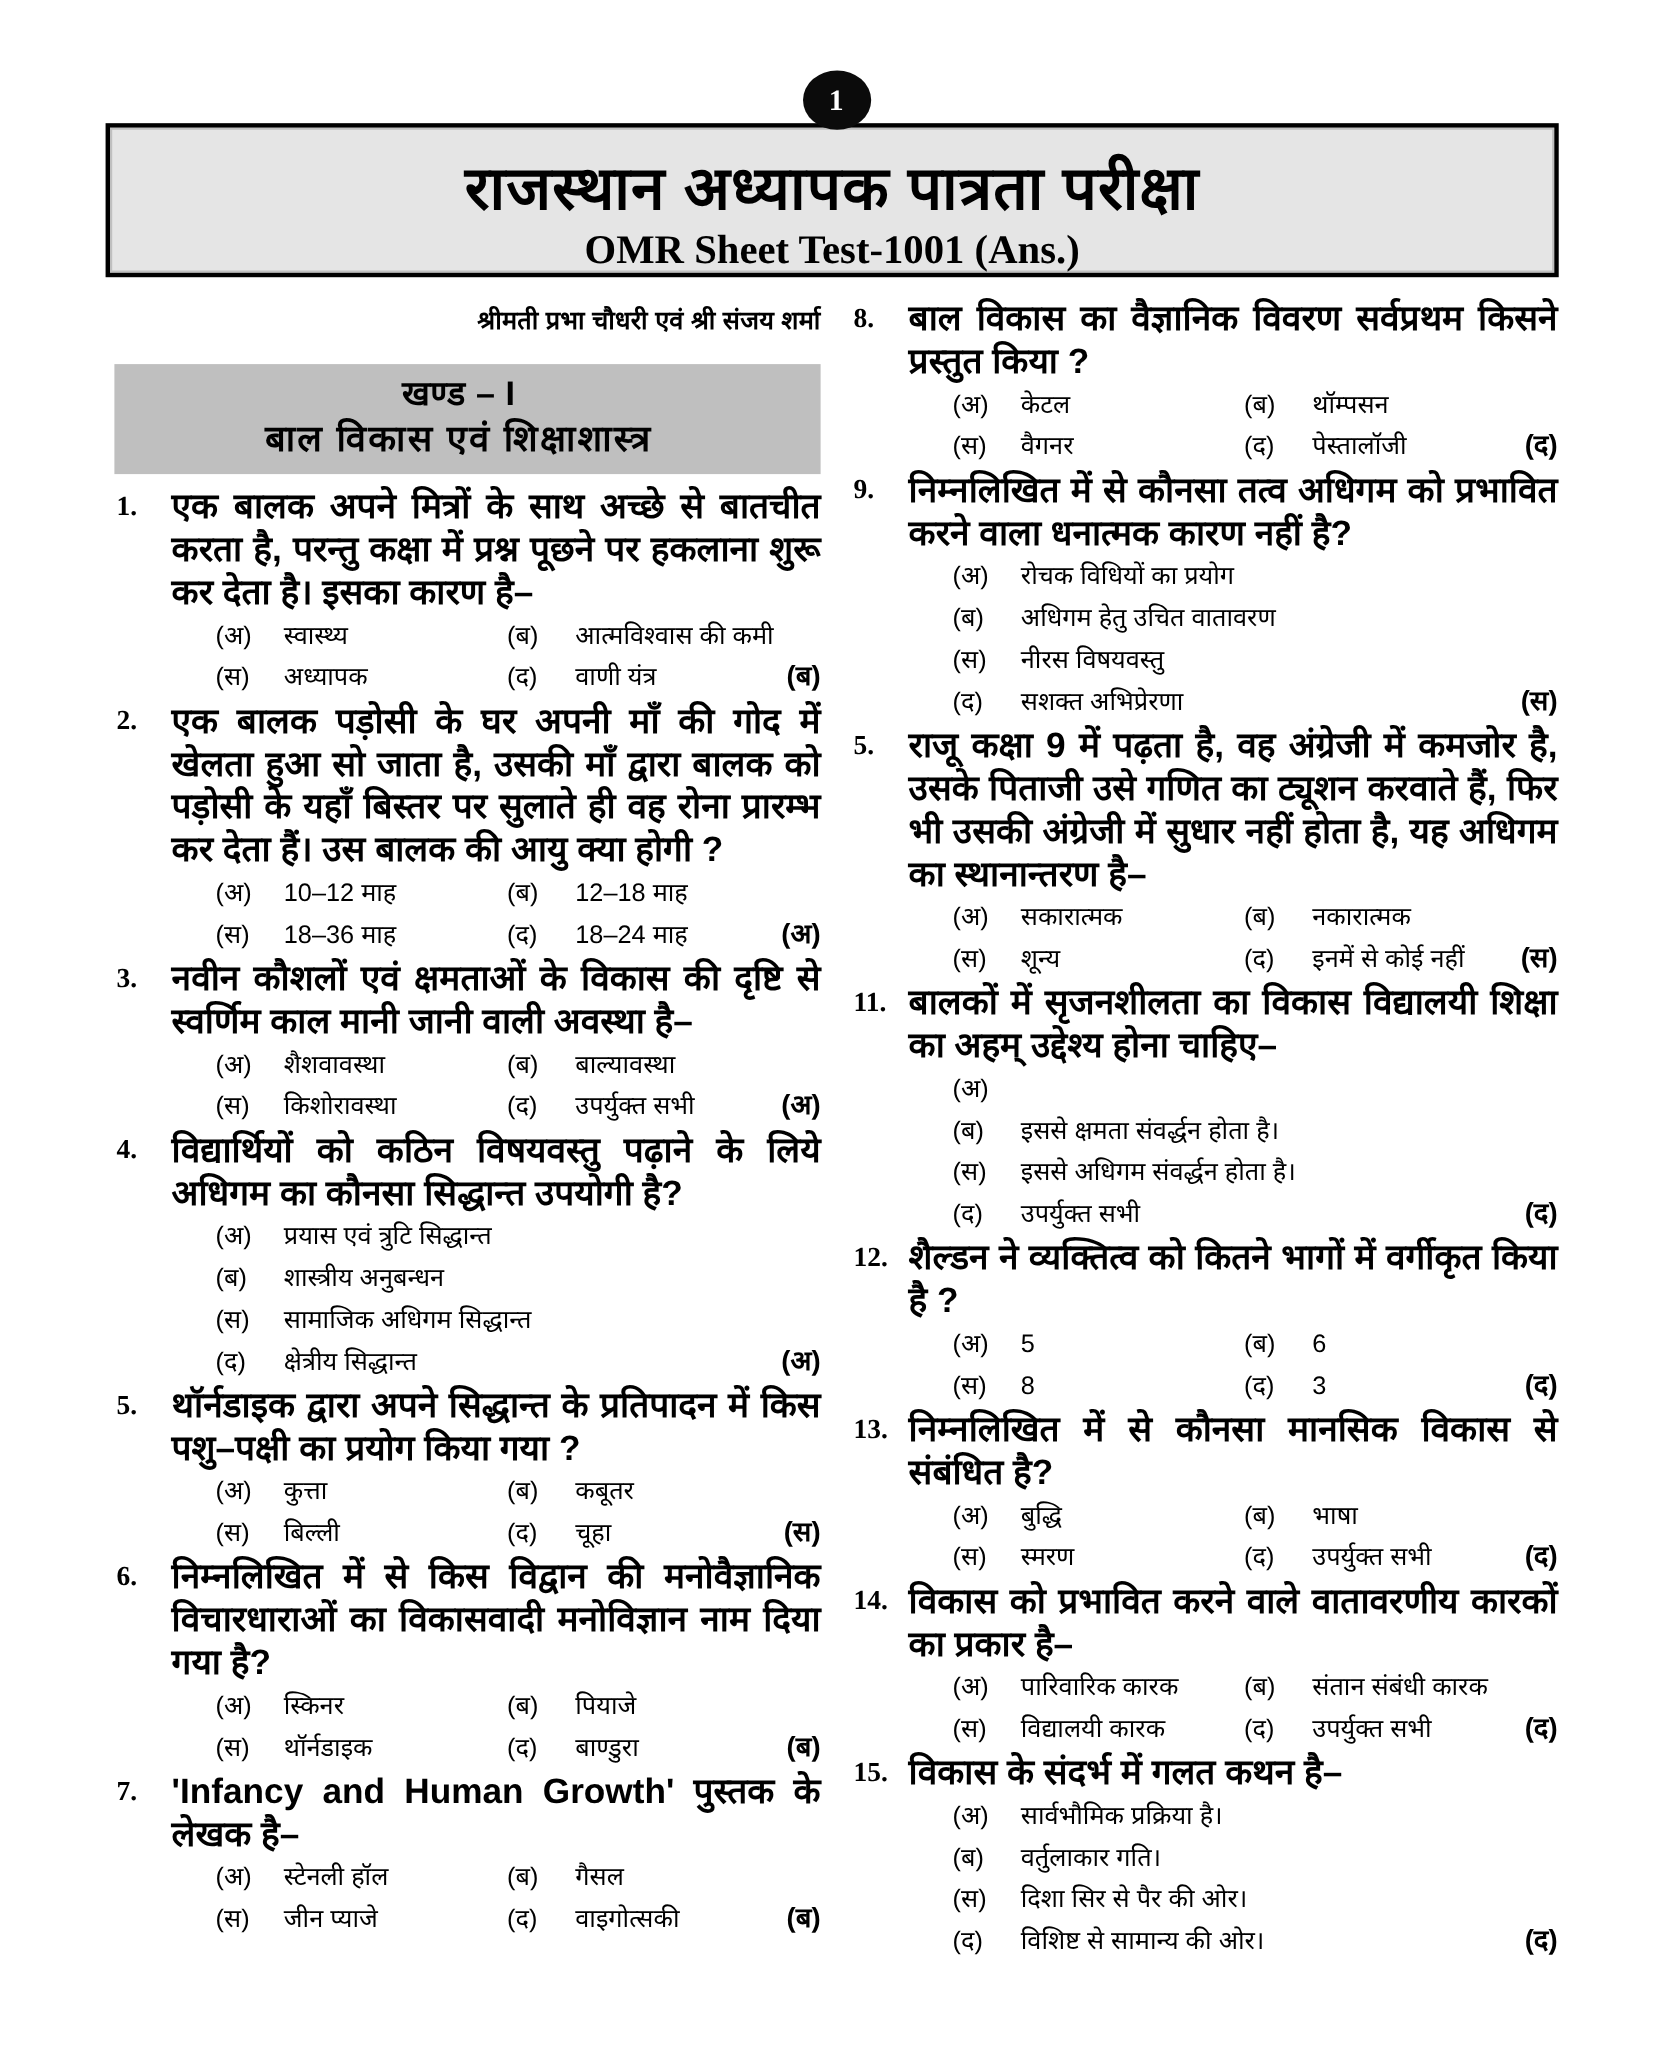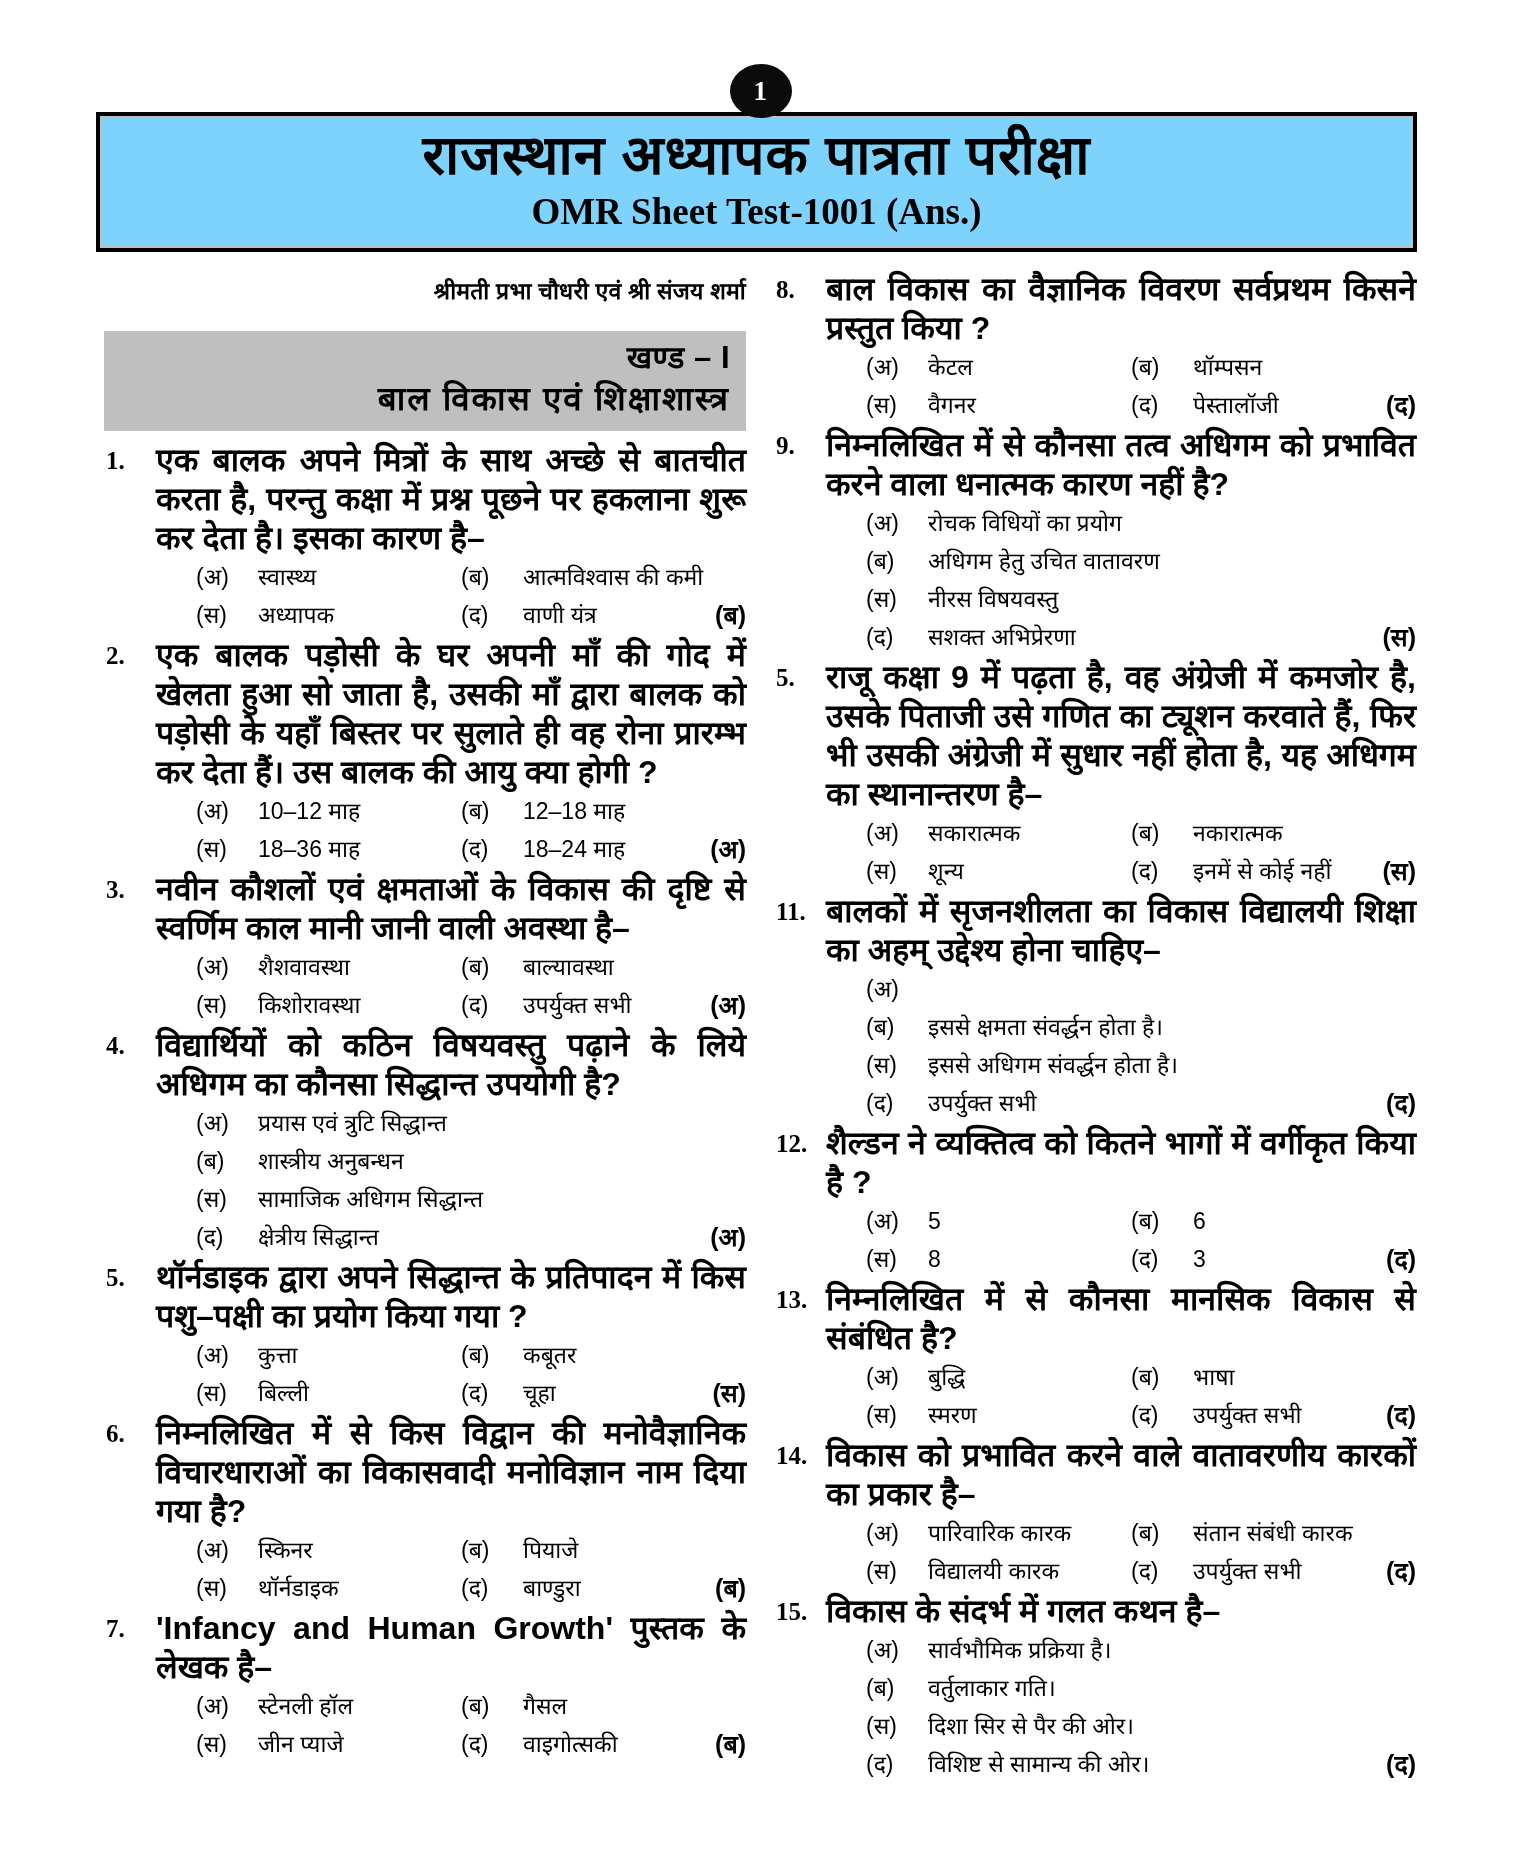--- a/index.html
+++ b/index.html
@@ -44,27 +44,27 @@
     letter-spacing: .5px;
   }
 
   
   .title-banner {
     position: absolute;
     left: 96px;
     right: 104px;
     top: 112px;
     height: 140px;
-    background: #7dd3fc;
+    background: #e5e5e5;
     border: 4px solid #000000;
     box-shadow: 0 0 0 2px #bfbfbf inset;
     z-index: 2;
     text-align: center;
     box-sizing: border-box;
-    padding-top: 0;
+    padding-top: 16px;
   }
   .title-main {
     font-family: "Liberation Sans", "DejaVu Sans", sans-serif;
     font-weight: 700;
     font-size: 55px;
     line-height: 66px;
     letter-spacing: 1px;
     margin-top: 6px;
     white-space: nowrap;
   }
@@ -96,21 +96,21 @@
     font-family: "Liberation Sans", "DejaVu Sans", sans-serif;
     font-weight: 700;
     font-size: 23px;
     text-align: right;
     margin: 6px 0 25px 0;
     letter-spacing: .2px;
   }
 
   .section-box {
     background: #bfbfbf;
-    text-align: right;
+    text-align: center;
     padding: 8px 16px 10px 0;
     margin-bottom: 10px;
   }
   .section-line1 {
     font-family: "Liberation Sans", "DejaVu Sans", sans-serif;
     font-weight: 700;
     font-size: 31px;
     line-height: 38px;
     letter-spacing: .5px;
   }

